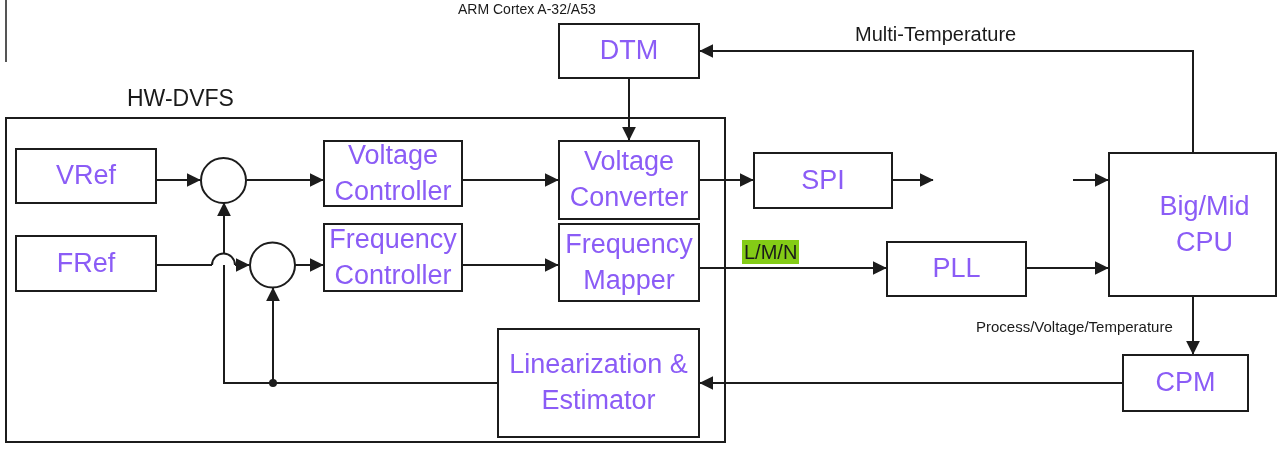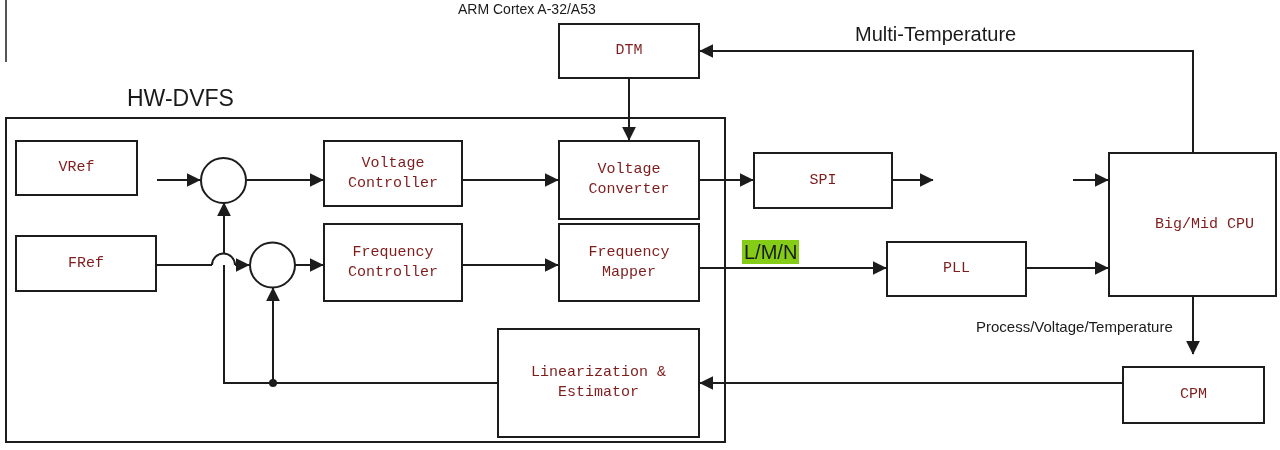--- a/index.html
+++ b/index.html
@@ -25,24 +25,23 @@
   }
   .node {
     position: absolute;
     box-sizing: border-box;
     border: 2px solid #1c1c1c;
     background: #ffffff;
     display: flex;
     align-items: center;
     justify-content: center;
     text-align: center;
-    font-size: 15px;
+    font-size: 27px;
     line-height: 1.32;
-    color: #7f1d1d;
-    font-family: Liberation Mono, monospace;
+    color: #8b5cf6;
   }
   .container-box {
     position: absolute;
     box-sizing: border-box;
     border: 2px solid #1c1c1c;
     background: transparent;
     left: 5px;
     top: 117px;
     width: 721px;
     height: 326px;
@@ -57,32 +56,32 @@
   .lbl-multit   { left: 855px; top: 23px;  font-size: 20px; }
   .lbl-pvt      { left: 976px; top: 318px; font-size: 15px; }
   .lbl-lmn {
     left: 742px; top: 240px;
     font-size: 20px;
     background: #84cc16;
     padding: 0 2px;
     line-height: 24px;
   }
   
-  .n-vref   { left: 15px;   top: 140px; width: 123px; height: 56px; }
+  .n-vref   { left: 15px;   top: 148px; width: 142px; height: 56px; }
   .n-fref   { left: 15px;   top: 235px; width: 142px; height: 57px; }
   .n-vctl   { left: 323px;  top: 140px; width: 140px; height: 67px; }
-  .n-fctl   { left: 323px;  top: 223px; width: 140px; height: 79px; }
+  .n-fctl   { left: 323px;  top: 223px; width: 140px; height: 69px; }
   .n-vconv  { left: 558px;  top: 140px; width: 142px; height: 80px; }
   .n-fmap   { left: 558px;  top: 223px; width: 142px; height: 79px; }
   .n-dtm    { left: 558px;  top: 23px;  width: 142px; height: 56px; }
   .n-spi    { left: 753px;  top: 152px; width: 140px; height: 57px; }
   .n-vrm    { left: 933px;  top: 152px; width: 140px; height: 57px; }
   .n-pll    { left: 886px;  top: 241px; width: 141px; height: 56px; }
   .n-cpu    { left: 1108px; top: 152px; width: 169px; height: 145px; padding-left: 24px; }
-  .n-cpm    { left: 1122px; top: 354px; width: 143px; height: 58px; margin-top: 12px; }
+  .n-cpm    { left: 1122px; top: 354px; width: 127px; height: 58px; }
   .n-lin    { left: 497px;  top: 328px; width: 203px; height: 110px; }
 </style>
 </head>
 <body>
 
 <div class="stage">
 
   <svg class="wires" viewBox="0 0 1280 450">
     <defs>
       <marker id="ah" viewBox="0 0 10 10" refX="9.5" refY="5" markerWidth="7" markerHeight="7" orient="auto-start-reverse">

